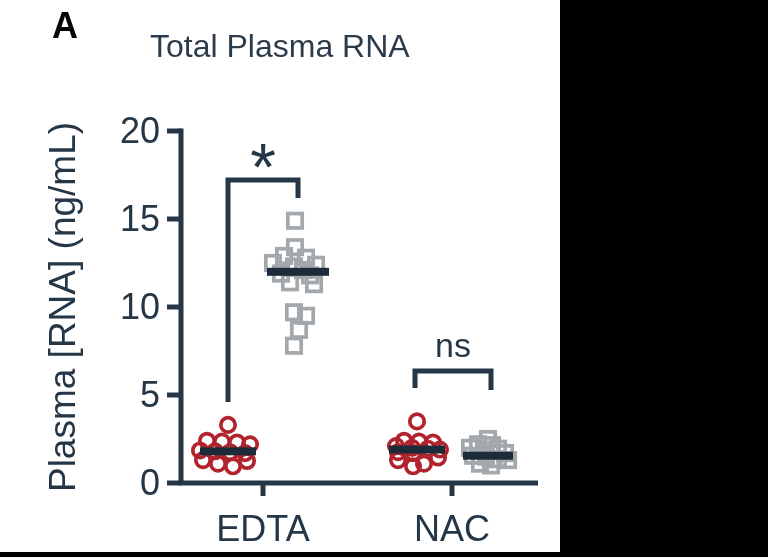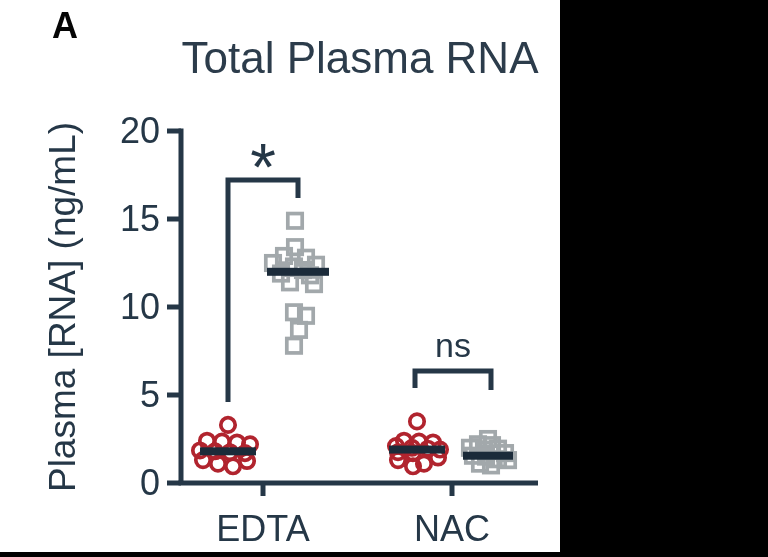--- a/index.html
+++ b/index.html
@@ -1,20 +1,20 @@
 <!DOCTYPE html>
 <html><head>
 <meta charset="utf-8">
 <style>
   html,body{margin:0;padding:0;background:#ffffff;}
   #figure{position:relative;width:768px;height:557px;background:#ffffff;overflow:hidden;
           font-family:"Liberation Sans", sans-serif;}
   #panel-label{position:absolute;left:52px;top:8px;font-size:36px;font-weight:700;color:#050505;line-height:1;}
-  #chart-title{position:absolute;left:150px;top:36px;width:420px;text-align:center;
-               font-size:44px;color:#2c3c4b;line-height:1;}
+  #chart-title{position:absolute;left:150px;top:30px;width:420px;
+               font-size:32px;color:#2c3c4b;line-height:1;}
   #plot{position:absolute;left:0;top:0;}
   #plot text{font-family:"Liberation Sans", sans-serif;}
   .mask{position:absolute;background:#000000;}
   #right-mask{left:560px;top:0;width:208px;height:557px;}
   #bottom-mask{left:0;top:552px;width:768px;height:5px;}
 </style>
 </head>
 <body>
 
 <div id="figure">

